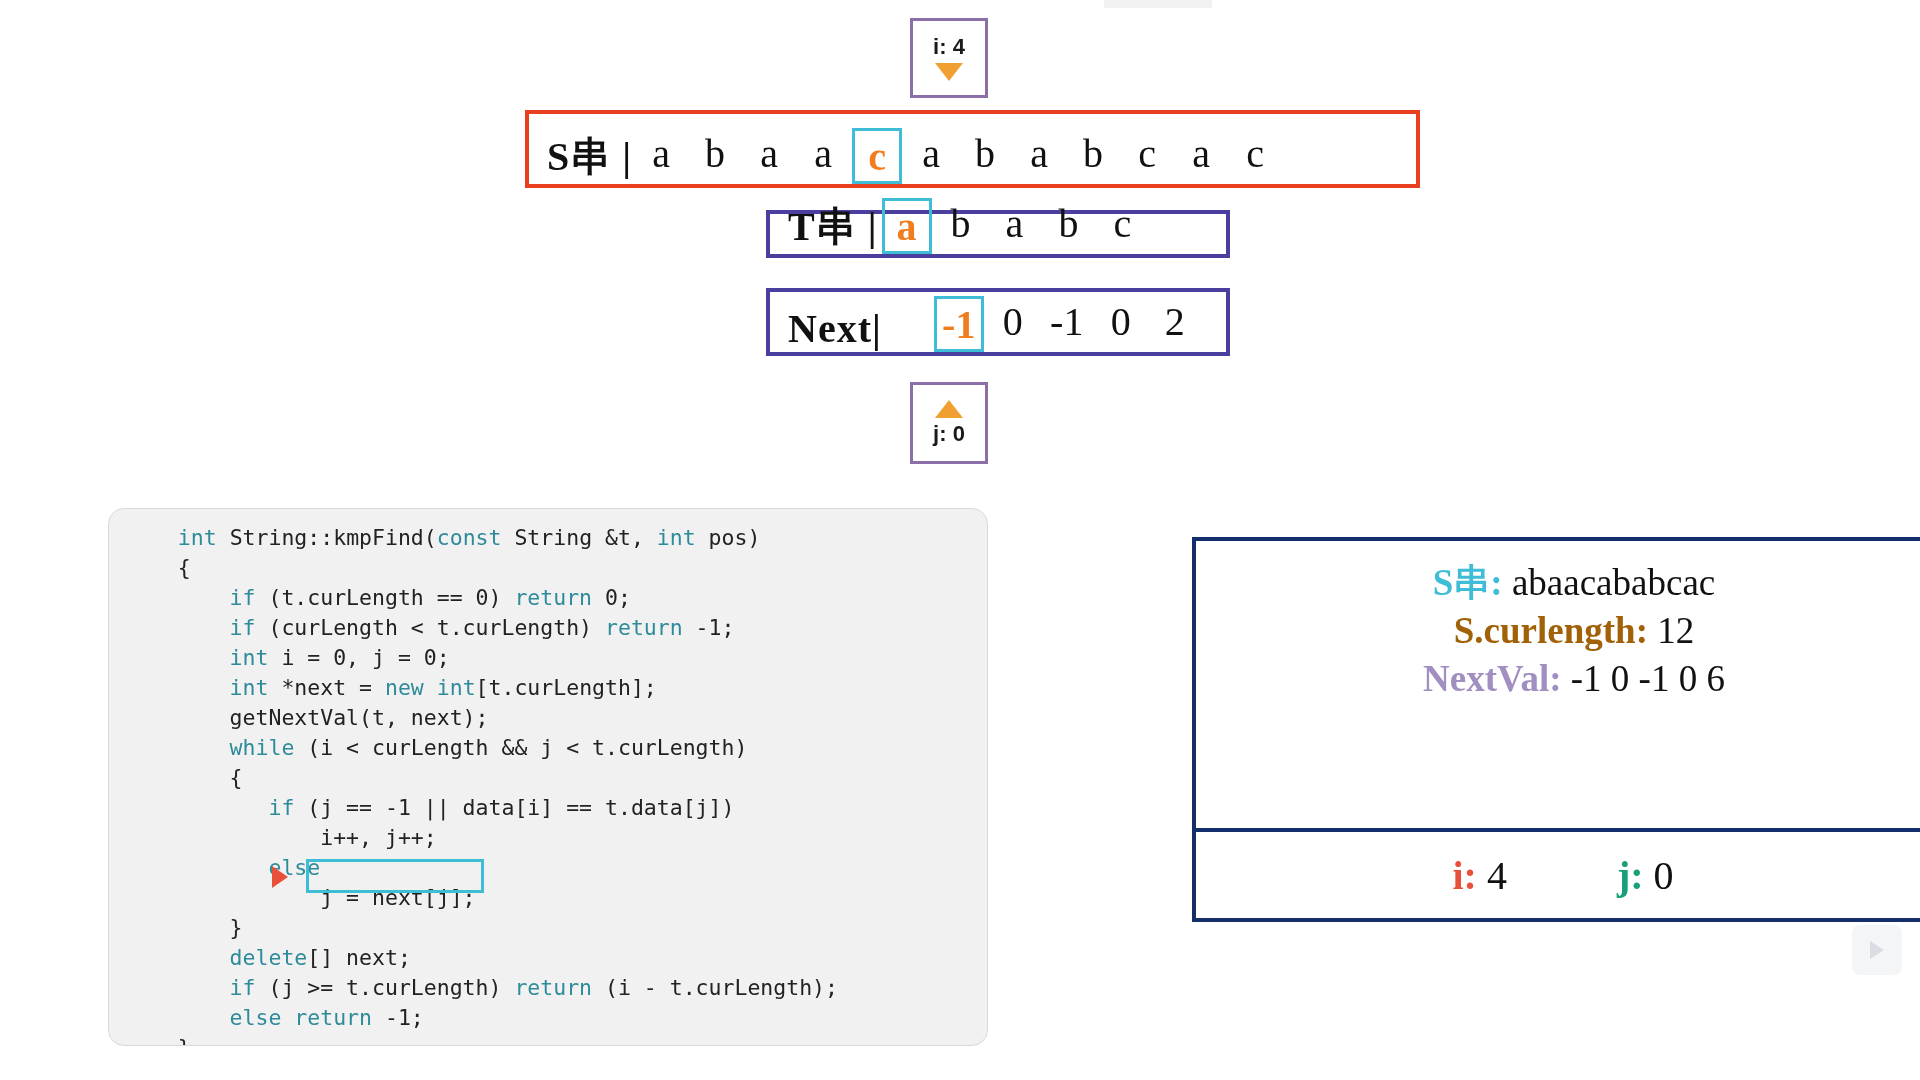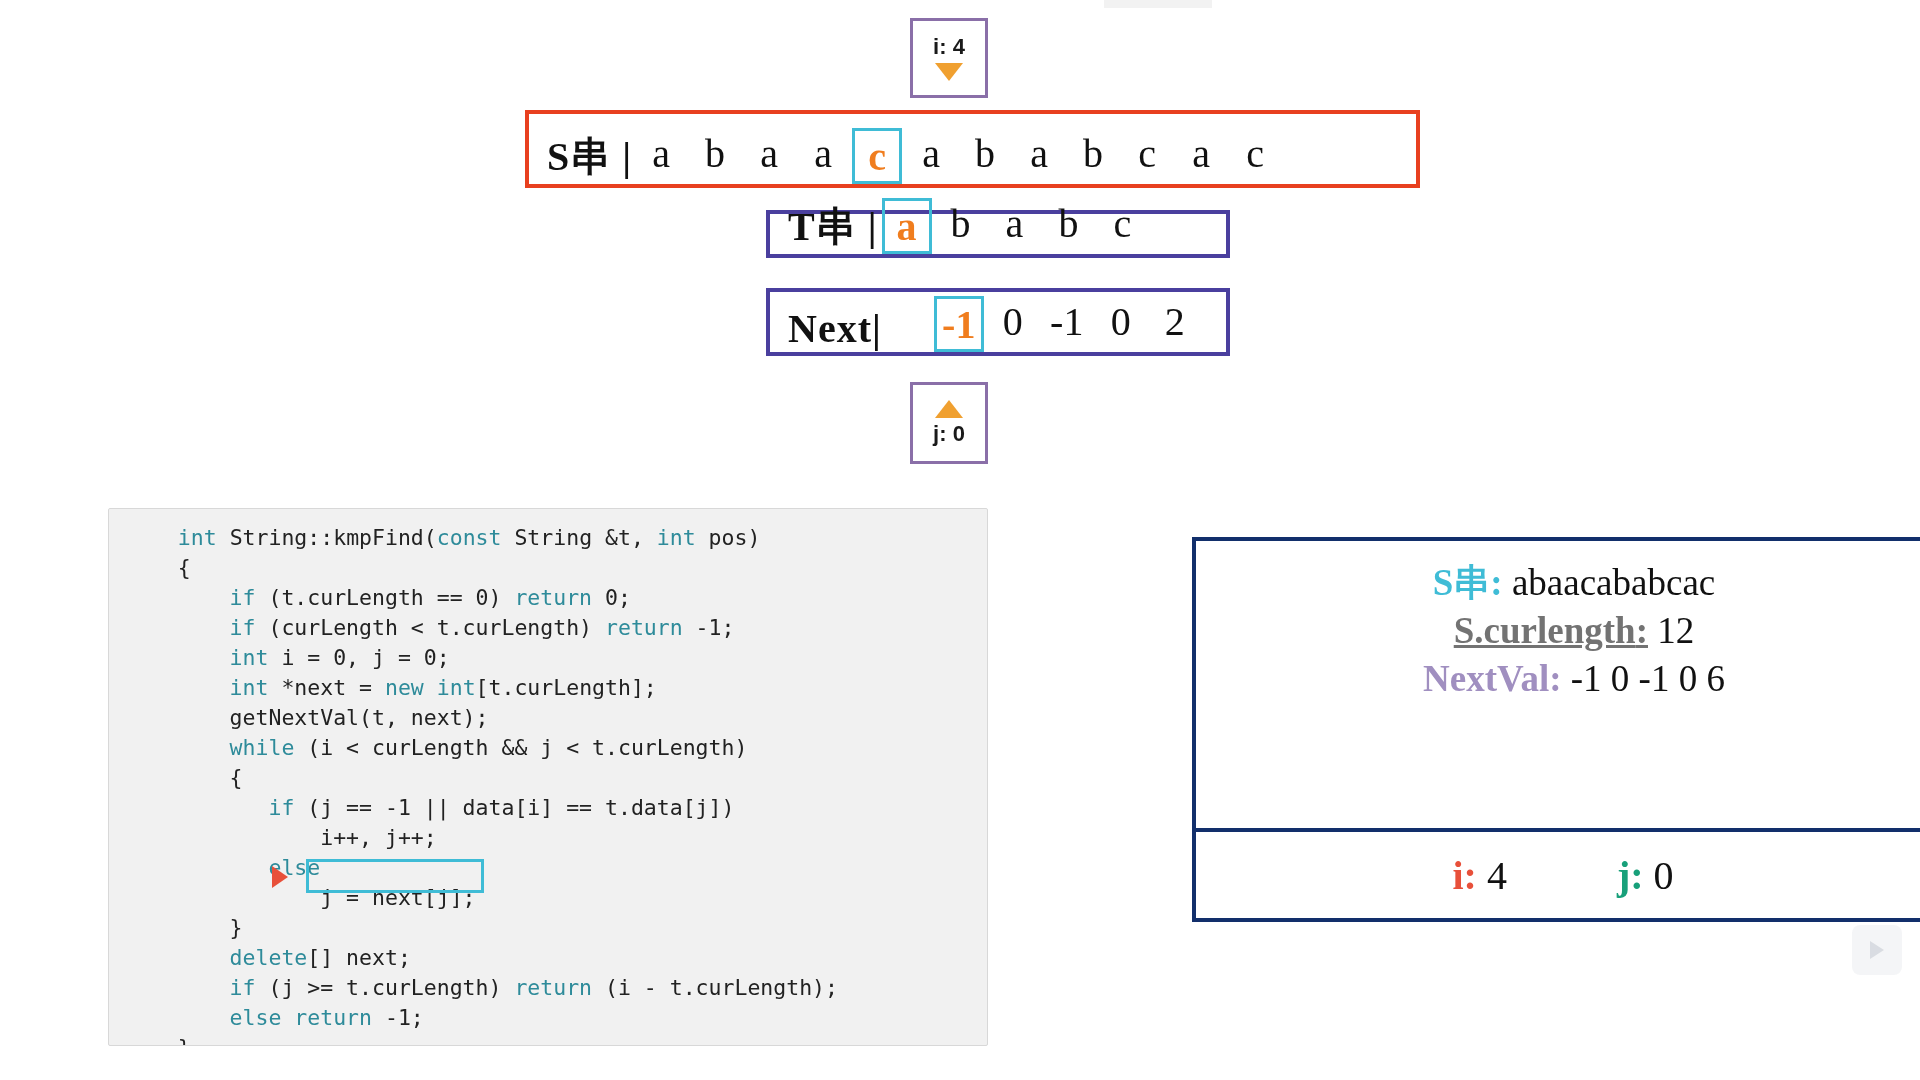--- a/index.html
+++ b/index.html
@@ -93,21 +93,21 @@
 
   
   #code-panel {
     position: absolute;
     left: 108px;
     top: 508px;
     width: 880px;
     height: 538px;
     background: #f1f1f1;
     border: 1px solid #d8d8d8;
-    border-radius: 2px;
+    border-radius: 16px;
     box-sizing: border-box;
     padding: 14px 0 0 0;
     overflow: hidden;
   }
   pre.code {
     margin: 0;
     padding: 0 0 0 30px;
     font-family: "DejaVu Sans Mono", monospace;
     font-size: 21.5px;
     line-height: 30px;
@@ -152,21 +152,21 @@
     padding: 18px 0 0 22px;
   }
   .info-line {
     font-size: 37px;
     line-height: 48px;
     font-weight: bold;
     color: #111;
     white-space: nowrap;
   }
   .info-line .key-blue { color: #3fbcd6; }
-  .info-line .key-orange { color: #737373; text-decoration: underline; }
+  .info-line .key-orange { color: #a16207; }
   .info-line .key-purple { color: #a08fc0; }
   .info-line .val { font-weight: normal; color: #111; }
 
   #ij-bar {
     position: absolute;
     left: 0;
     bottom: 0;
     width: 100%;
     height: 90px;
     border-top: 4px solid #122f6b;

